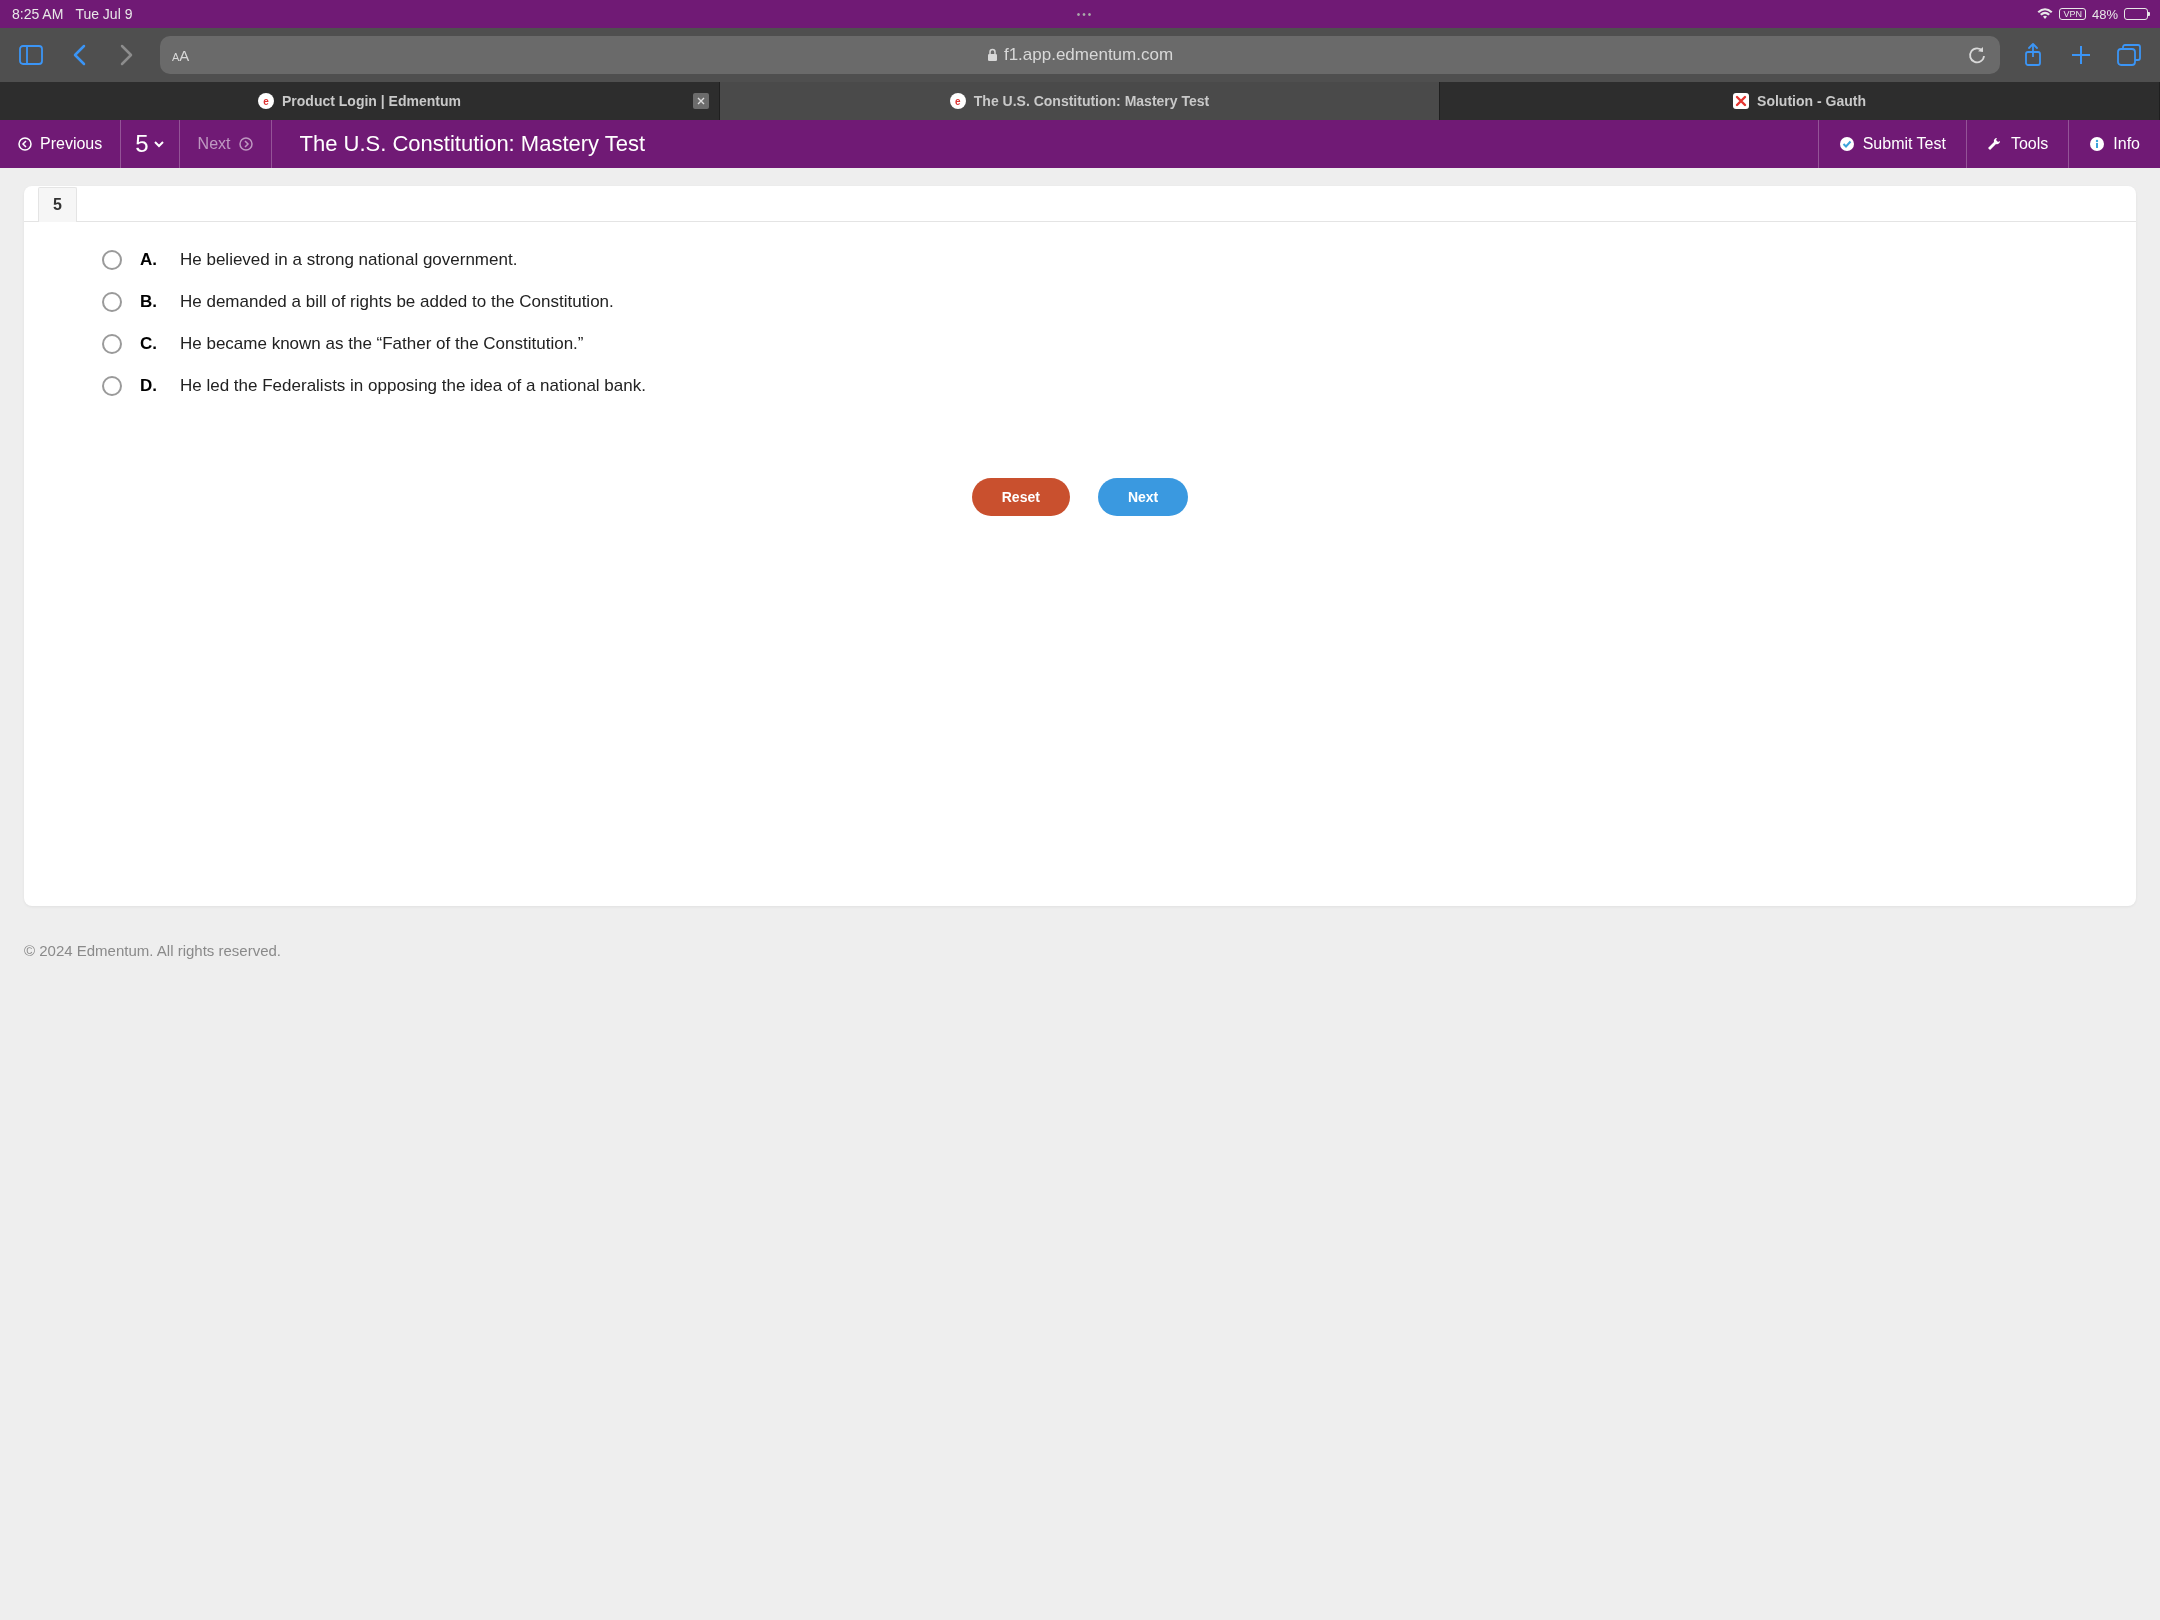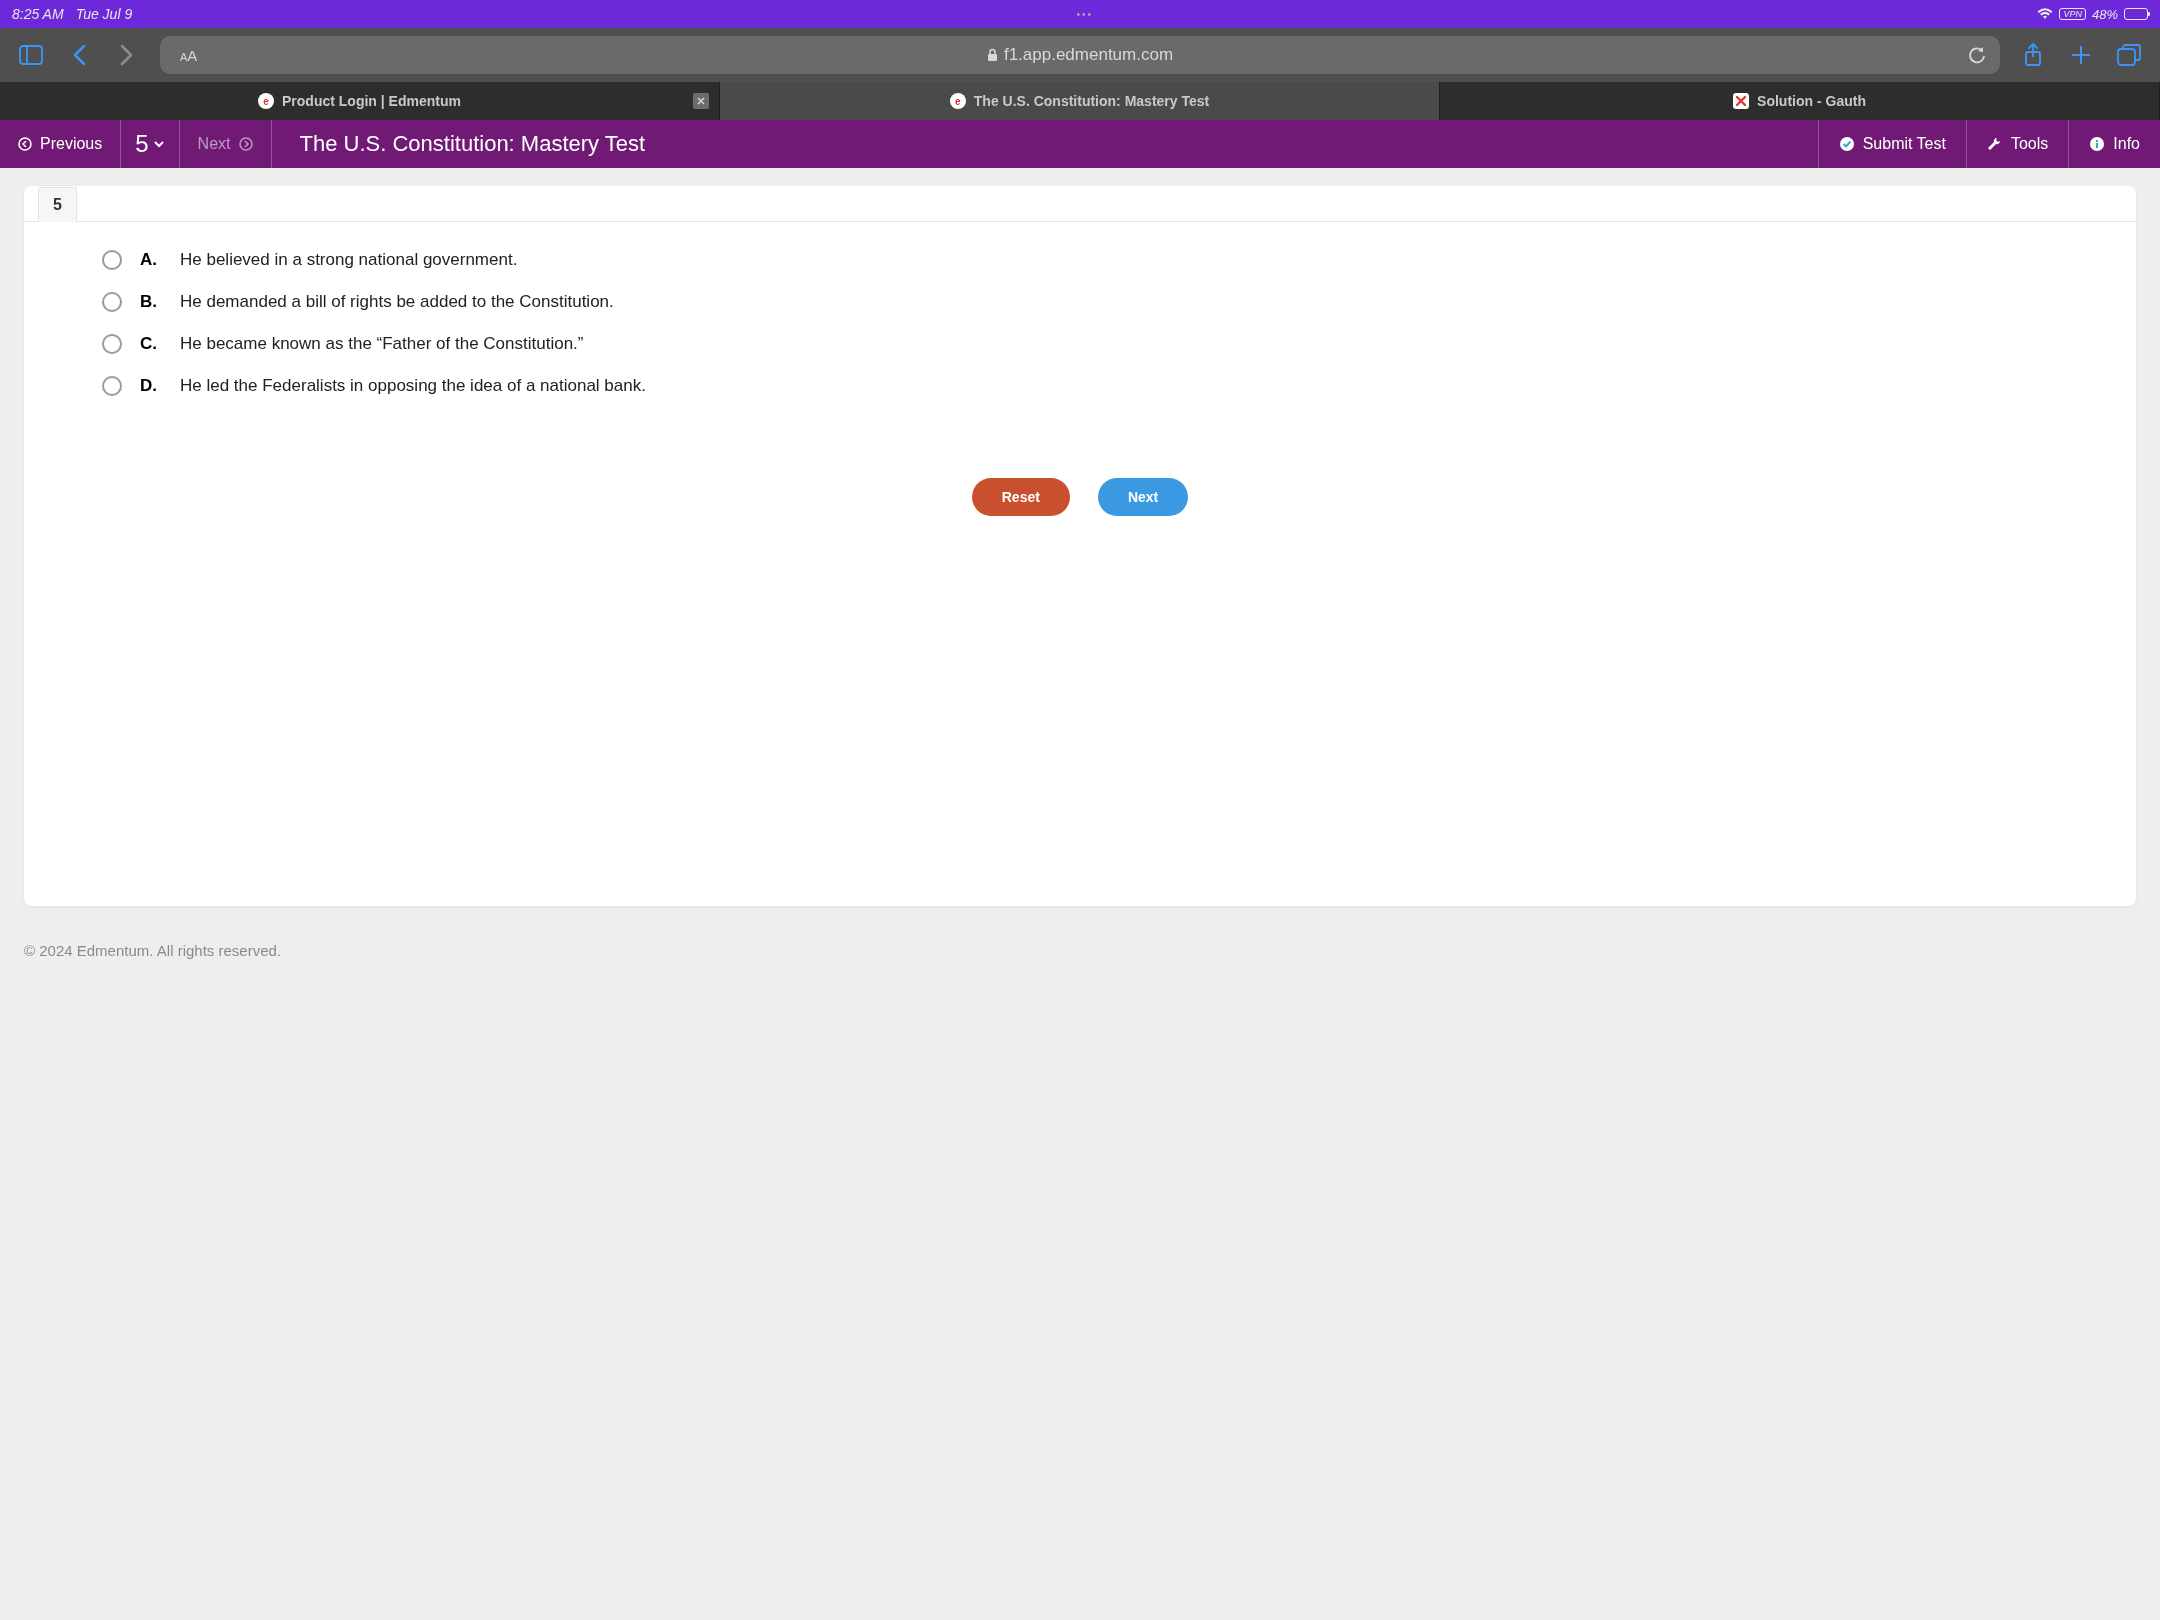--- a/index.html
+++ b/index.html
@@ -1,33 +1,33 @@
 <!DOCTYPE html>
 <html><head>
 <meta charset="utf-8">
 <style>
 * { margin: 0; padding: 0; box-sizing: border-box; font-family: -apple-system, BlinkMacSystemFont, "Segoe UI", Helvetica, Arial, sans-serif; }
 html, body { width: 100%; height: 100%; background: #eeeeee; }
 
 
-.status-bar { height: 28px; background: #6d28d9; color: #e8e8e8; display: flex; align-items: center; padding: 0 12px; font-size: 14px; font-style: italic; }
+.status-bar { height: 28px; background: #701a75; color: #e8e8e8; display: flex; align-items: center; padding: 0 12px; font-size: 14px; }
 .status-left { display: flex; gap: 12px; }
 .status-center { flex: 1; display: flex; justify-content: center; color: #aaa; letter-spacing: 2px; font-size: 10px; }
 .status-right { display: flex; align-items: center; gap: 6px; font-size: 13px; }
 .vpn-box { border: 1px solid #e8e8e8; border-radius: 3px; padding: 0 3px; font-size: 9px; }
 .battery { width: 24px; height: 12px; border: 1px solid #e8e8e8; border-radius: 3px; position: relative; }
 .battery::after { content: ""; position: absolute; right: -3px; top: 3px; width: 2px; height: 4px; background: #e8e8e8; border-radius: 0 1px 1px 0; }
 .battery-fill { background: #e8e8e8; height: 100%; width: 48%; border-radius: 1px; }
 
 
 .browser-bar { height: 54px; background: #4f4f4f; display: flex; align-items: center; padding: 0 16px; gap: 18px; }
 .browser-bar .icon-btn { width: 30px; height: 30px; display: flex; align-items: center; justify-content: center; color: #3b95f6; }
 .browser-bar .icon-btn.disabled { color: #8d8d8d; }
 .address { flex: 1; background: #6a6a6a; height: 38px; border-radius: 10px; display: flex; align-items: center; color: #d8d8d8; position: relative; }
-.address .aa { position: absolute; left: 20px; font-size: 15px; color: #d8d8d8; }
+.address .aa { position: absolute; left: 12px; font-size: 15px; color: #d8d8d8; }
 .address .url { margin: 8px auto; display: flex; align-items: center; gap: 6px; font-size: 17px; }
 .address .reload { position: absolute; right: 14px; color: #d8d8d8; }
 
 
 .tab-strip { height: 38px; background: #2d2d2d; display: flex; }
 .tab { flex: 1; display: flex; align-items: center; justify-content: center; gap: 8px; font-size: 14px; color: #c9c9c9; font-weight: 600; position: relative; border-right: 1px solid #1f1f1f; }
 .tab.active { background: #4a4a4a; }
 .tab .close { position: absolute; right: 10px; width: 16px; height: 16px; background: #6c6c6c; border-radius: 2px; display: flex; align-items: center; justify-content: center; font-size: 9px; color: #ddd; }
 .tab .favicon { width: 16px; height: 16px; border-radius: 50%; background: #fff; display: flex; align-items: center; justify-content: center; font-size: 10px; font-weight: bold; }
 .fav-e { color: #d33; }

